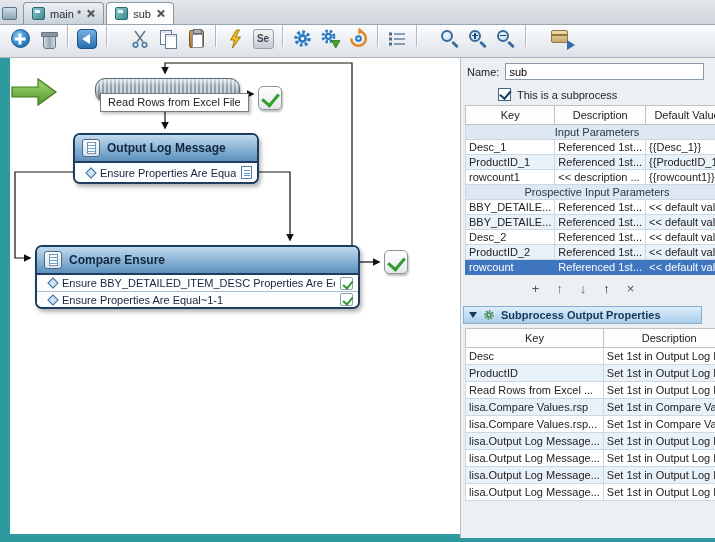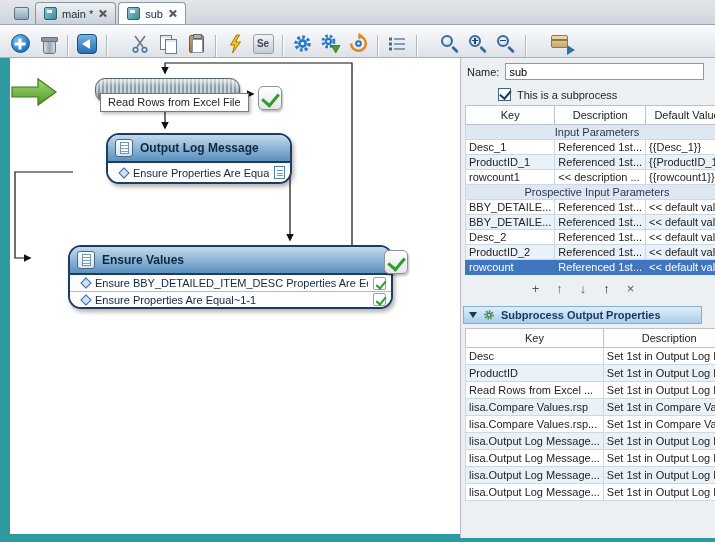--- a/index.html
+++ b/index.html
@@ -1,33 +1,33 @@
 <!DOCTYPE html>
 <html><head>
 <meta charset="utf-8">
 <style>
   * { margin:0; padding:0; box-sizing:border-box; }
   body { font:11px "Liberation Sans","DejaVu Sans",sans-serif; color:#222; background:#fff; }
   .app { position:relative; width:715px; height:542px; overflow:hidden; background:#d6dade; }
 
   
-  .tabbar { position:absolute; top:0; left:0; right:0; height:25px; background:linear-gradient(#e3e7ec,#cfd5db); border-bottom:1px solid #98a4b0; display:flex; align-items:flex-end; padding-left:12px; }
+  .tabbar { position:absolute; top:0; left:0; right:0; height:25px; background:linear-gradient(#e3e7ec,#cfd5db); border-bottom:1px solid #98a4b0; display:flex; align-items:flex-end; padding-left:0; }
   .lead-icon { width:15px; height:13px; margin:0 6px 4px 2px; background:linear-gradient(#cfdde8,#8aa4b8); border:1px solid #5a7488; border-radius:2px; }
   .tab { display:flex; align-items:center; gap:5px; height:22px; padding:0 8px; border:1px solid #8a97a3; border-bottom:none; border-radius:4px 4px 0 0; background:linear-gradient(#eef1f4,#c9d1d8); margin-right:2px; }
   .tab.active { background:#fdfdfe; }
   .tab-icon { width:13px; height:13px; border-radius:2px; border:1px solid #2a6870; background:linear-gradient(135deg,#8ecdd4,#3a8890); position:relative; }
   .tab-icon::after { content:""; position:absolute; left:2px; top:2px; width:5px; height:3px; background:#e8f6f8; }
   .tab-label { color:#1c2a36; }
   .tab-close { position:relative; width:9px; height:9px; cursor:pointer; }
   .tab-close::before, .tab-close::after { content:""; position:absolute; left:4px; top:0; width:1.6px; height:9px; background:#555; }
   .tab-close::before { transform:rotate(45deg); }
   .tab-close::after { transform:rotate(-45deg); }
 
   
-  .toolbar { position:absolute; top:25px; left:0; right:0; height:33px; background:linear-gradient(#fbfcfd,#dde2e8); border-bottom:1px solid #aab2ba; display:flex; align-items:flex-end; padding-left:6px; }
+  .toolbar { position:absolute; top:25px; left:0; right:0; height:33px; background:linear-gradient(#fbfcfd,#dde2e8); border-bottom:1px solid #aab2ba; display:flex; align-items:flex-start; padding-left:6px; }
   .tbtn { display:inline-flex; align-items:center; justify-content:center; width:28px; height:27px; border-radius:3px; }
   .sep { width:1px; height:22px; background:#b0b8c0; box-shadow:1px 0 0 #fff; margin:0 5px; }
   .gap { width:14px; }
 
   .ic-add { width:19px; height:19px; border-radius:50%; background:radial-gradient(circle at 35% 30%, #7cc4f0, #1d72ba 75%); border:1px solid #14568e; position:relative; }
   .ic-add::before, .ic-add::after { content:""; position:absolute; background:#fff; left:50%; top:50%; transform:translate(-50%,-50%); }
   .ic-add::before { width:11px; height:3px; }
   .ic-add::after  { width:3px; height:11px; }
 
   .ic-trash { position:relative; width:15px; height:18px; }
@@ -67,21 +67,21 @@
   .wires { position:absolute; left:0; top:0; z-index:1; }
   .coil { position:absolute; left:85px; top:20px; width:145px; height:24px; z-index:2; border-radius:10px; border:1px solid #5a6a74;
           background:repeating-linear-gradient(90deg, #cdd7dd 0 2px, #8fa0ac 2px 4px);
           box-shadow: inset 0 4px 4px rgba(255,255,255,.6), inset 0 -5px 5px rgba(0,0,0,.28), 1px 2px 3px rgba(0,0,0,.3); }
   .tooltip { position:absolute; left:90px; top:35px; z-index:5; background:#fff; border:1px solid #7a7a7a; padding:2px 7px 3px; font-size:11px; white-space:nowrap; box-shadow:2px 2px 3px rgba(0,0,0,.25); }
   .check-badge { position:absolute; width:24px; height:24px; z-index:2; background:linear-gradient(#ffffff,#e4e7e9); border:1px solid #8e9499; border-radius:5px; box-shadow:1px 2px 2px rgba(0,0,0,.25); }
   .check-badge::after { content:""; position:absolute; left:6px; top:3px; width:8px; height:13px; border-right:3.2px solid #2f9e2f; border-bottom:3.2px solid #2f9e2f; transform:rotate(40deg); }
   .chk1 { left:248px; top:28px; }
   .chk2 { left:374px; top:192px; }
 
-  .node { position:absolute; z-index:2; border:2px solid #1e3c5c; border-radius:13px; background:#fbfdff; box-shadow:2px 3px 4px rgba(0,0,0,.3); overflow:hidden;margin-left:33px; }
+  .node { position:absolute; z-index:2; border:2px solid #1e3c5c; border-radius:7px; background:#fbfdff; box-shadow:2px 3px 4px rgba(0,0,0,.3); overflow:hidden; }
   .node-olm { left:63px; top:75px; width:186px; }
   .node-cmp { left:25px; top:187px; width:325px; }
   .node-header { height:28px; display:flex; align-items:center; gap:7px; padding:0 7px; background:linear-gradient(#c2daee,#6f9fc8 80%,#5d90bc); border-bottom:2px solid #1e3c5c; }
   .node-title { font-weight:bold; font-size:12px; color:#0f2840; white-space:nowrap; }
   .step-icon { width:18px; height:18px; flex:none; background:linear-gradient(#ffffff,#d4e2ee); border:1px solid #4a6a86; border-radius:3px; display:flex; align-items:center; justify-content:center; }
   .page { width:9px; height:12px; border:1px solid #7a92aa; background:repeating-linear-gradient(to bottom, #ffffff 0 2px, #6aa6d8 2px 3px); }
   .node-row { display:flex; align-items:center; gap:5px; padding:0 5px 0 12px; background:#fbfdff; font-size:11px; }
   .node-olm .node-row { height:19px; }
   .node-cmp .node-row { height:16px; }
   .node-row + .node-row { border-top:1px solid #a8bed2; }
@@ -280,21 +280,21 @@
           <span class="row-label">Ensure Properties Are Equal</span>
           <span class="mini-doc"></span>
         </div>
       </div>
 
       <div class="node node-cmp">
         <div class="node-header">
           <span class="step-icon">
               <span class="page"></span>
             </span>
-          <span class="node-title">Ensure Values</span>
+          <span class="node-title">Compare Ensure</span>
         </div>
         <div class="node-row">
           <span class="diamond"></span>
           <span class="row-label">Ensure BBY_DETAILED_ITEM_DESC Properties Are Equal</span>
           <span class="mini-check"></span>
         </div>
         <div class="node-row">
           <span class="diamond"></span>
           <span class="row-label">Ensure Properties Are Equal~1-1</span>
           <span class="mini-check"></span>

